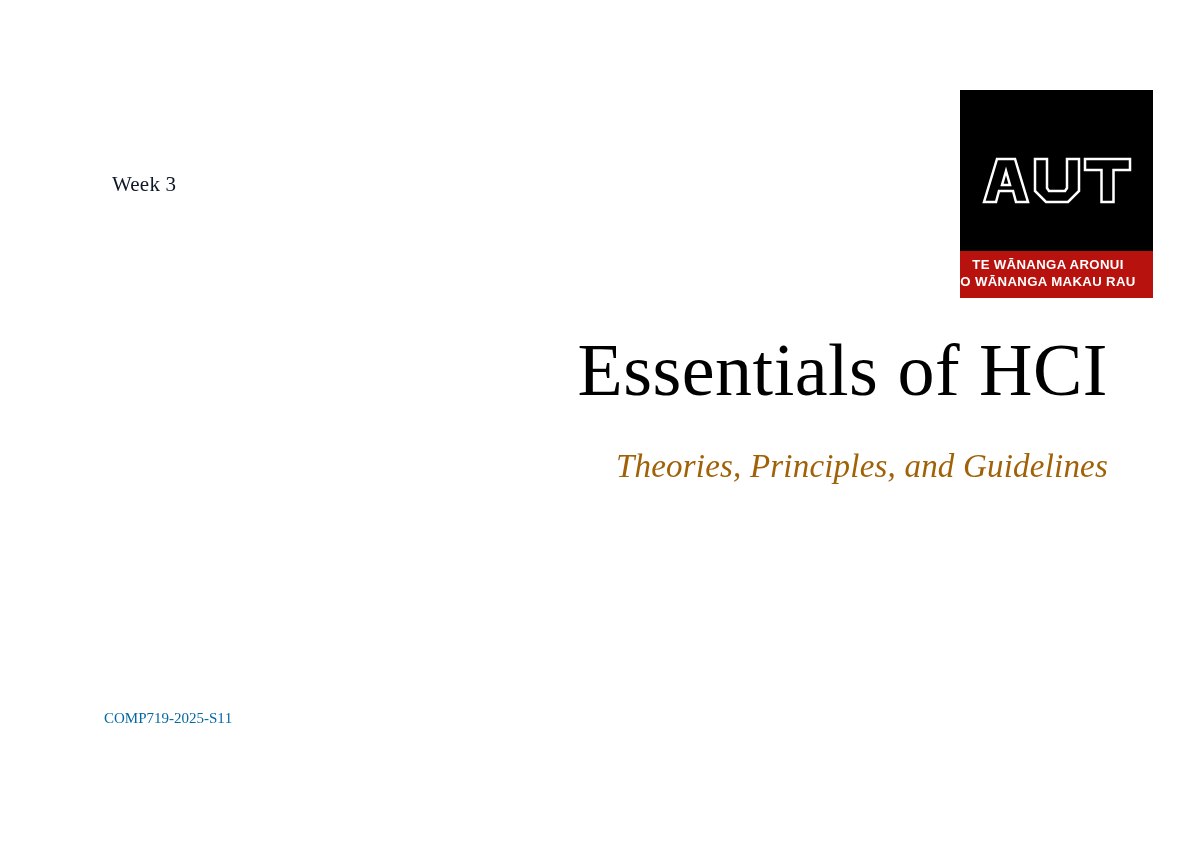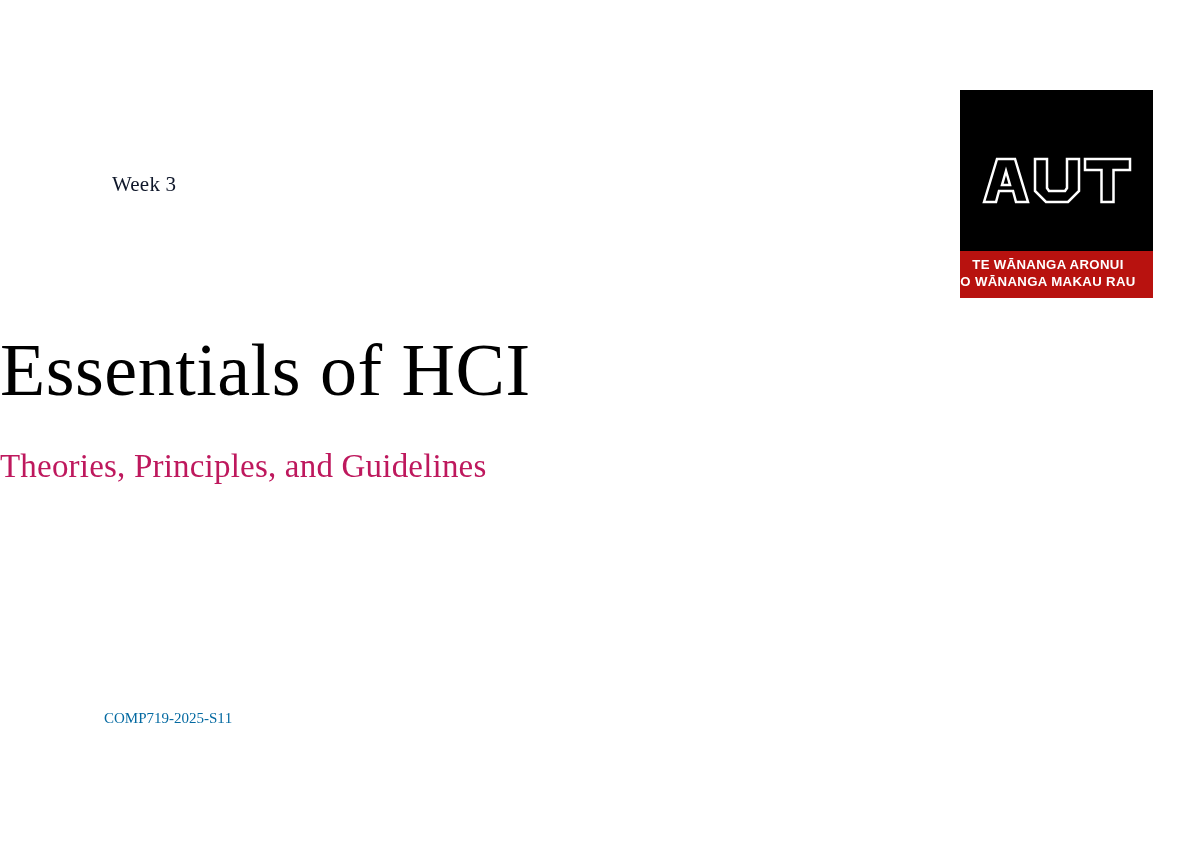--- a/index.html
+++ b/index.html
@@ -74,39 +74,40 @@
     letter-spacing: 0.35px;
     white-space: nowrap;
   }
 
   
   .title-block {
     position: absolute;
     left: 0;
     top: 332px;
     width: 1108px;
-    text-align: left;
+    text-align: right;
   }
   .slide-title {
     font-family: "Liberation Serif", serif;
     font-size: 74px;
     line-height: 1.05;
     color: #000000;
     font-weight: normal;
     margin: 0;
     letter-spacing: 0.5px;
   }
   .slide-subtitle {
     font-family: "Liberation Serif", serif;
     font-size: 33px;
     line-height: 1.1;
-    color: #be185d;
+    color: #a16207;
     font-weight: normal;
     margin: 38px 0 0 0;
     letter-spacing: 0.2px;
+    font-style: italic;
   }
 
   
   .footer {
     position: absolute;
     left: 104px;
     top: 710px;
     width: 992px;
     display: flex;
     align-items: baseline;

